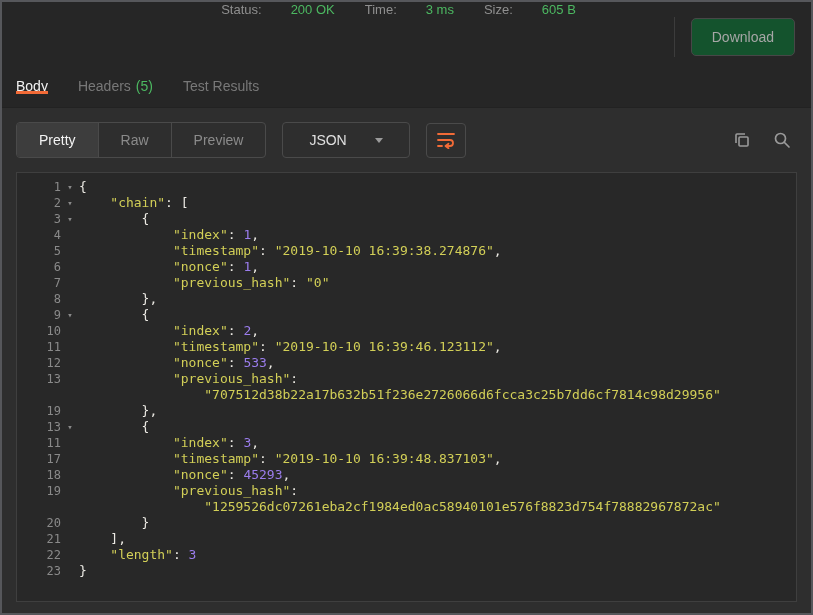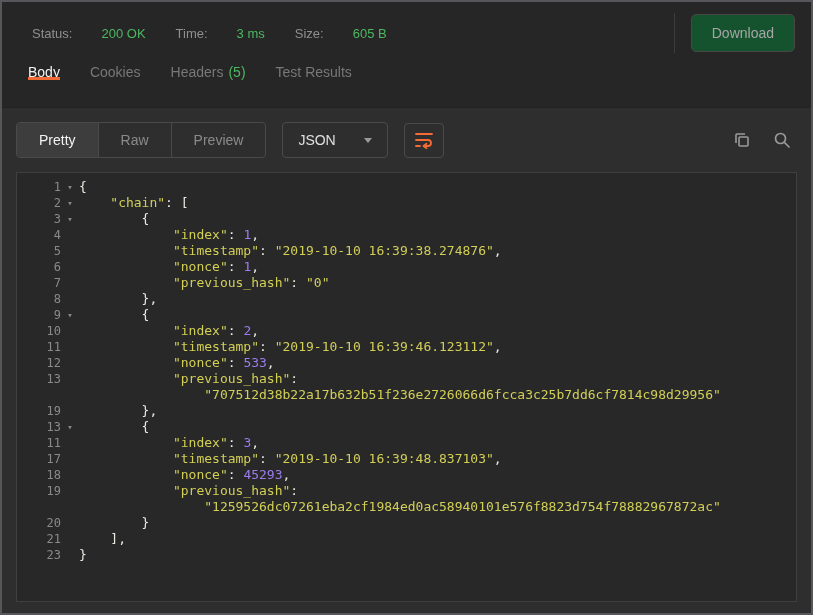--- a/index.html
+++ b/index.html
@@ -13,37 +13,38 @@
     --green:#4cb861;
     --str:#d2cf57;
     --num:#9b7ded;
   }
 
   
   .topbar {
     height:62px; background:#262626;
     display:flex; align-items:center;
     padding:0 16px 0 30px;
+    flex-direction:column;
   }
   .meta-item { display:flex; align-items:center; margin-right:30px; font-size:13px; }
   .mlabel { color:#8f8f8f; margin-right:5px; }
   .mvalue { color:var(--green);margin-left:24px; }
   .topbar-right { margin-left:auto; display:flex; align-items:center; }
   .vdivider { width:1px; height:40px; background:#3c3c3c; margin-right:16px; }
   .download-btn {
     background:#14532d; color:#a6a6a6; border:1px solid #474747;
     font-family:"Liberation Sans",sans-serif;
     font-size:14px; padding:10px 20px; border-radius:5px; cursor:pointer;
   }
 
   
   .tabs {
     height:44px; background:#262626;
-    display:flex; align-items:flex-start;
-    padding:0 26px; border-bottom:1px solid #222;
+    display:flex; align-items:center;
+    padding:0 14px; border-bottom:1px solid #222;
   }
   .tab {
     display:flex; align-items:center;
     margin-right:30px; font-size:14px; color:#787878;
     position:relative; cursor:pointer;
   }
   .tab.active { color:#f2f2f2; }
   .tab.active::after {
     content:""; position:absolute; left:0; right:0; bottom:0;
     height:3px; background:var(--accent);
@@ -56,21 +57,21 @@
     display:flex; border:1px solid #4a4a4a; border-radius:4px; overflow:hidden;
   }
   .segment {
     padding:9px 22px; font-size:14px; color:#8b8b8b;
     border-right:1px solid #4a4a4a; cursor:pointer; white-space:nowrap;
   }
   .segment:last-child { border-right:none; }
   .segment.active { color:#f3f3f3; background:#3d3d3d; }
   .dropdown {
     margin-left:16px; border:1px solid #4a4a4a; border-radius:4px;
-    padding:9px 15px; font-size:14px; color:#e0e0e0;
+    padding:9px 26px; font-size:14px; color:#e0e0e0;
     display:flex; align-items:center; gap:28px; cursor:pointer;
   }
   .caret-down {
     width:0; height:0;
     border-left:4px solid transparent; border-right:4px solid transparent;
     border-top:5px solid #9b9b9b;
   }
   .icon-btn {
     margin-left:16px; border:1px solid #4a4a4a; border-radius:4px;
     background:none; padding:7px 9px 5px; cursor:pointer;
@@ -120,23 +121,20 @@
       <div class="vdivider"></div>
       <button class="download-btn">Download</button>
     </div>
   </div>
 
   <div class="tabs">
       <div class="tab active">
         <span>Body</span>
       </div>
       <div class="tab">
-        <span>Cookies</span>
-      </div>
-      <div class="tab">
         <span>Headers</span>
         <span class="badge-green">(5)</span>
       </div>
       <div class="tab">
         <span>Test Results</span>
       </div>
     </div>
 
   <div class="toolbar">
     <div class="segmented">
@@ -285,19 +283,24 @@
         <span class="lnum">20</span>
         <span class="fold-slot"></span>
         <span class="line-content"><span class="tok-p">        }</span></span>
       </div>
       <div class="code-row">
         <span class="lnum">21</span>
         <span class="fold-slot"></span>
         <span class="line-content"><span class="tok-p">    ],</span></span>
       </div>
       <div class="code-row">
+        <span class="lnum">22</span>
+        <span class="fold-slot"></span>
+        <span class="line-content"><span class="tok-p">    </span><span class="tok-k">"length"</span><span class="tok-p">: </span><span class="tok-n">3</span></span>
+      </div>
+      <div class="code-row">
         <span class="lnum">23</span>
         <span class="fold-slot"></span>
         <span class="line-content"><span class="tok-p">}</span></span>
       </div>
     </div>
 
 </div>
 
 </body></html>

